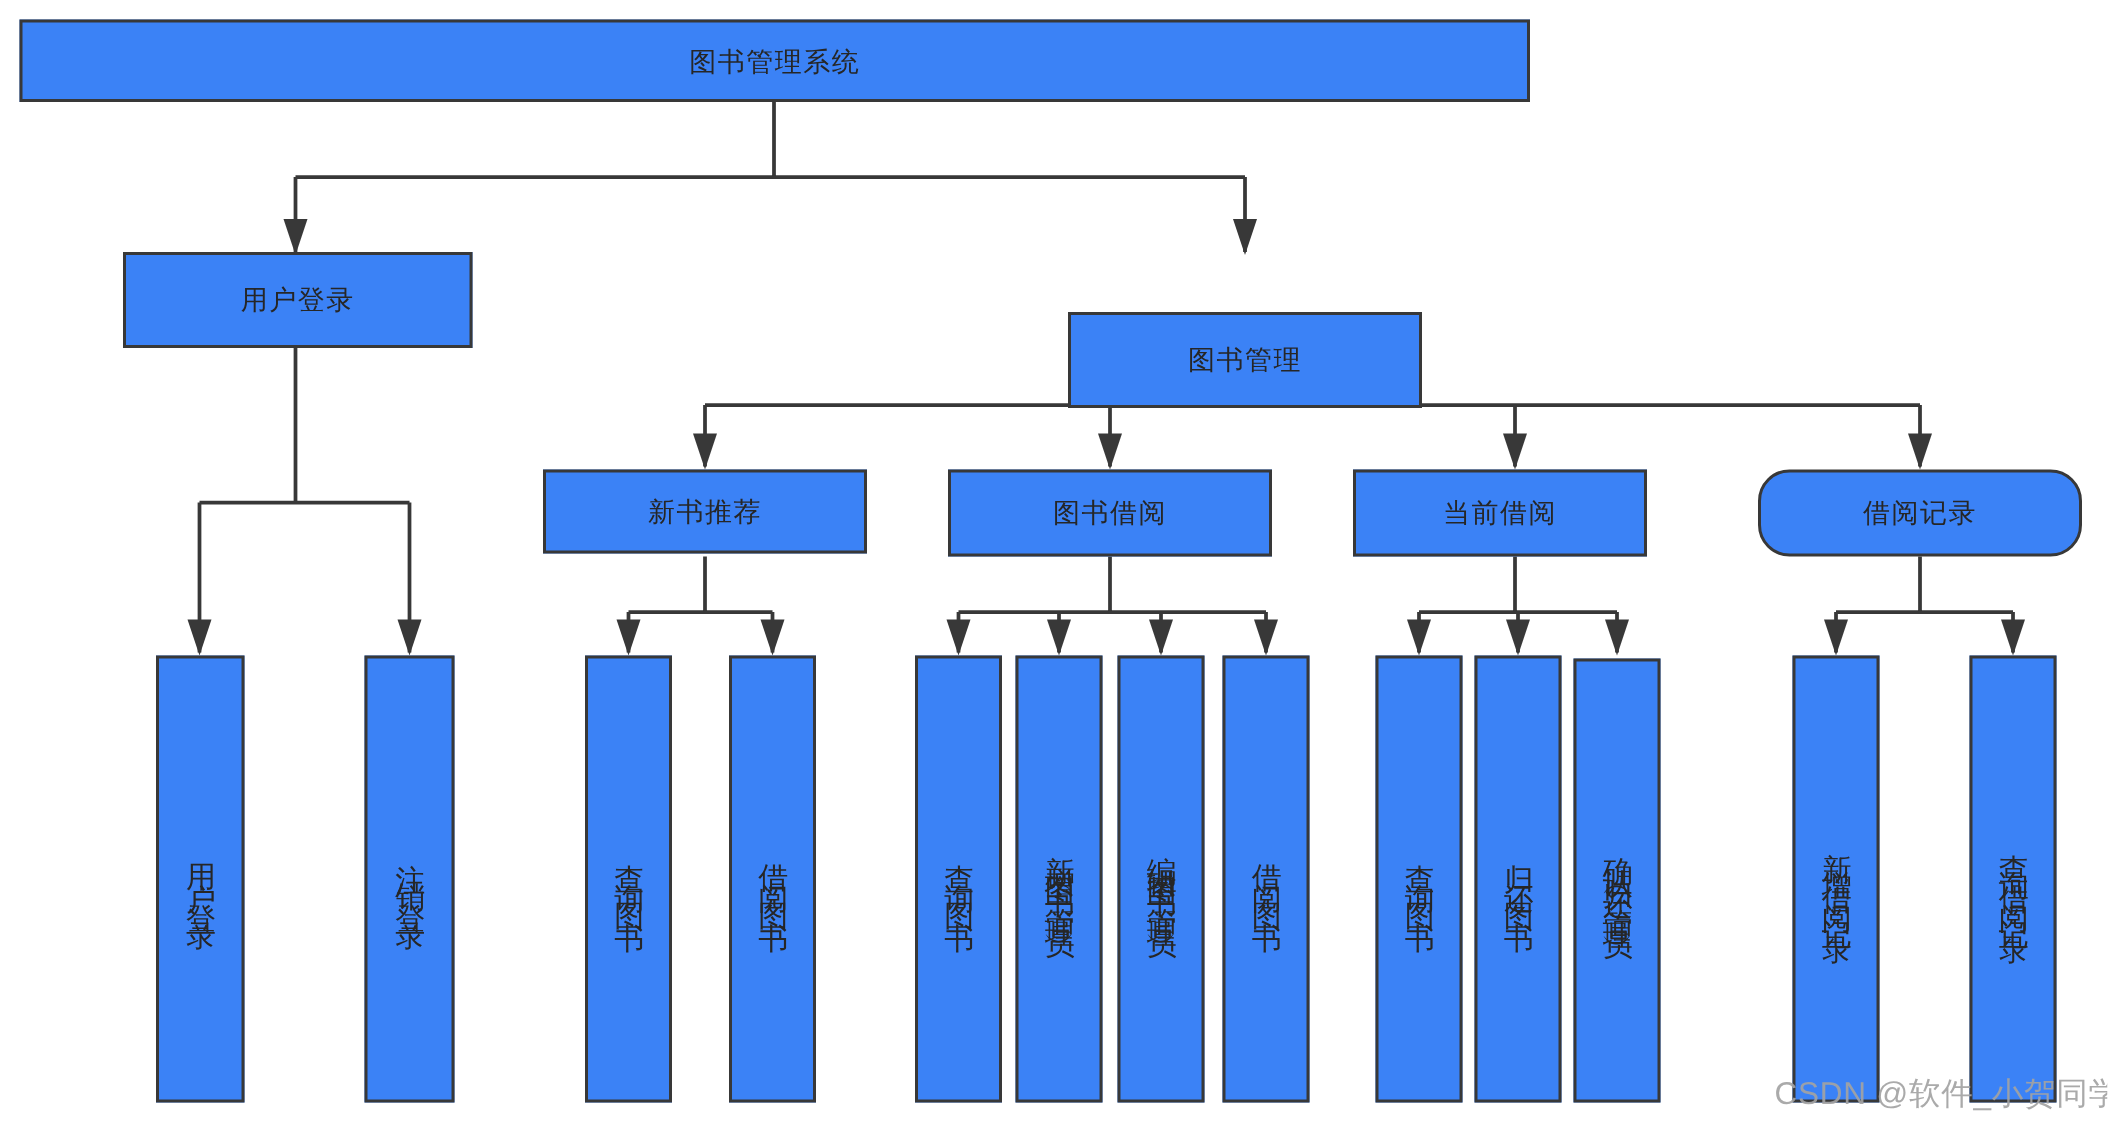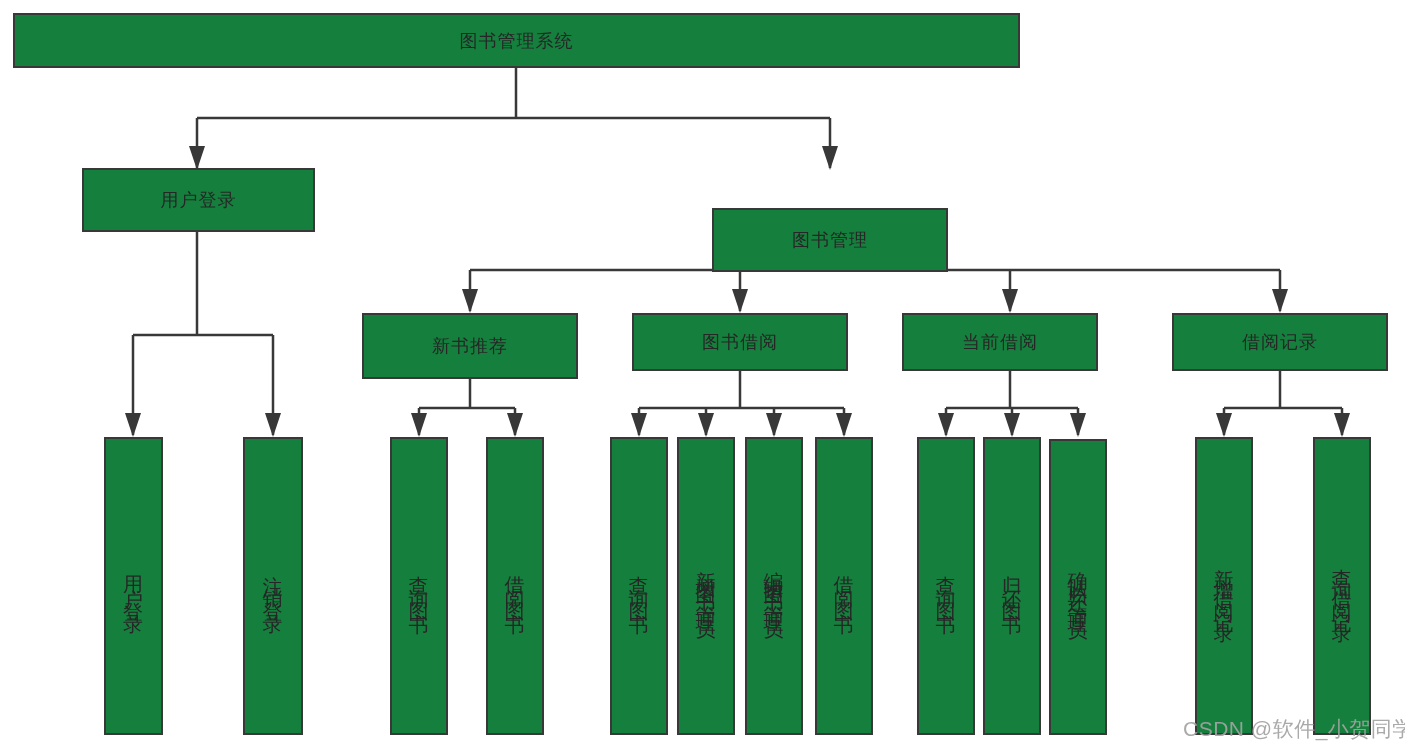--- a/index.html
+++ b/index.html
@@ -19,21 +19,21 @@
   }
   .connectors path {
     stroke: #383838;
     stroke-width: 2.5;
     fill: none;
   }
   .connectors polygon { fill: #383838; stroke: none; }
   .node {
     position: absolute;
     box-sizing: border-box;
-    background: #15803d;
+    background: #3b82f6;
     border: 2.5px solid #383838;
     display: flex;
     align-items: center;
     justify-content: center;
     color: #262626;
     z-index: 2;
   }
   .node.hlabel { font-size: 18px; letter-spacing: 1px; }
   .node.leaf span {
     writing-mode: vertical-rl;
@@ -102,30 +102,30 @@
     <span>图书管理系统</span>
   </div>
 
   <div class="node hlabel" style="left:82px; top:168px; width:233px; height:64px;">
     <span>用户登录</span>
   </div>
   <div class="node hlabel" style="left:712px; top:168px; width:236px; height:64px;margin-top:40px;">
     <span>图书管理</span>
   </div>
 
-  <div class="node hlabel" style="left:362px; top:313px; width:216px; height:66px;">
+  <div class="node hlabel" style="left:362px; top:313px; width:216px; height:56px;">
     <span>新书推荐</span>
   </div>
   <div class="node hlabel" style="left:632px; top:313px; width:216px; height:58px;">
     <span>图书借阅</span>
   </div>
   <div class="node hlabel" style="left:902px; top:313px; width:196px; height:58px;">
     <span>当前借阅</span>
   </div>
-  <div class="node hlabel" style="left:1172px; top:313px; width:216px; height:58px;">
+  <div class="node hlabel" style="left:1172px; top:313px; width:216px; height:58px;border-radius:21px;">
     <span>借阅记录</span>
   </div>
 
   <div class="node leaf" style="left:104px; top:437px; width:59px; height:298px;">
     <span class="len4">用户登录</span>
   </div>
   <div class="node leaf" style="left:243px; top:437px; width:60px; height:298px;">
     <span class="len4">注销登录</span>
   </div>
 

